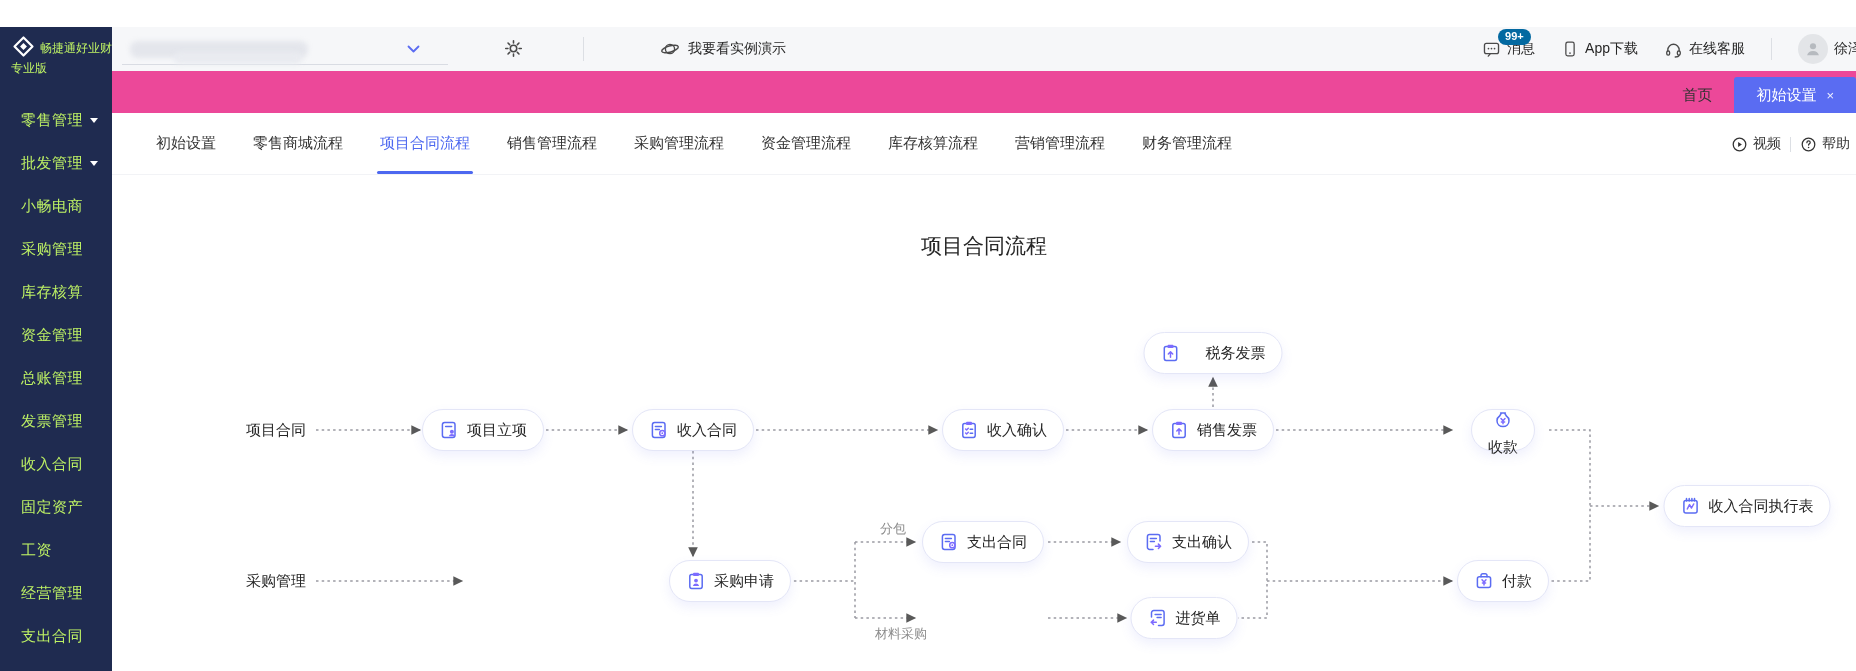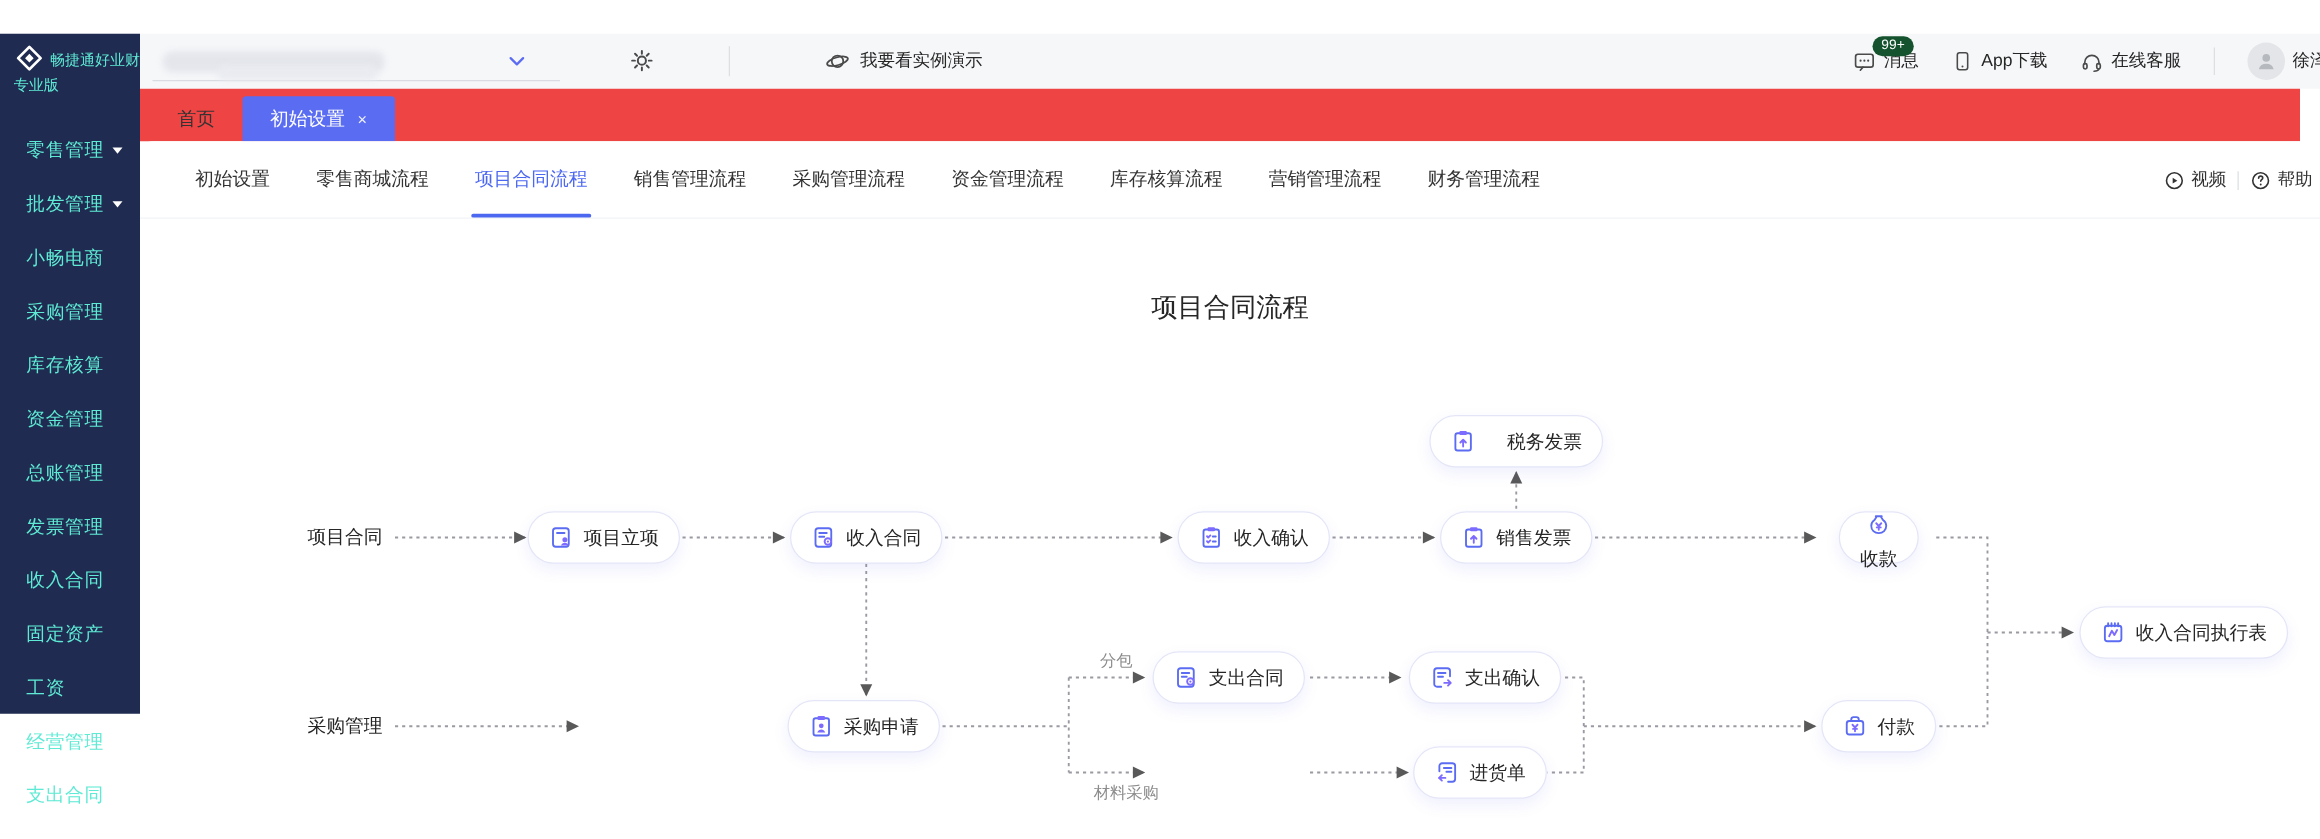--- a/index.html
+++ b/index.html
@@ -13,35 +13,35 @@
   .blur-blob { position:absolute; border-radius:8px; filter:blur(2.5px); }
   .blob1 { left:8px; top:8px; width:178px; height:17px; background:#e4e6ec; }
   .blob2 { left:52px; top:19px; width:128px; height:12px; background:#e9ebf0; }
   .chev { position:absolute; right:28px; top:12px; }
   .gear-wrap { position:absolute; left:503px; top:11px; }
   .hd-divider { position:absolute; left:583px; top:10px; width:1px; height:24px; background:#dcdfe4; }
   .demo-link { position:absolute; left:660px; top:0; height:44px; display:flex; align-items:center; gap:8px;
                font-size:14px; color:#262626; cursor:pointer; }
   .top-right { position:absolute; right:0; top:0; height:44px; display:flex; align-items:center; gap:26px; }
   .hd-item { display:flex; align-items:center; gap:6px; font-size:14px; color:#262626; cursor:pointer; position:relative; }
-  .badge { position:absolute; top:-11px; left:16px; background:#14532d; color:#fff; font-size:11px; font-weight:normal;
+  .badge { position:absolute; top:-11px; left:16px; background:#0369a1; color:#fff; font-size:11px; font-weight:bold;
            padding:1px 7px 2px; border-radius:10px; line-height:13px; }
   .vdiv { width:1px; height:22px; background:#dcdfe4; }
   .avatar { width:30px; height:30px; border-radius:50%; background:#e3e5e8; display:flex; align-items:center; justify-content:center; }
   .uname { font-size:14px; color:#262626; width:22px; overflow:hidden; white-space:nowrap; }
 
   
-  .tabstrip { position:absolute; left:112px; top:71px; right:16px; height:42px; background:#ef4444;
-              display:flex; align-items:flex-end; padding-left:8px; }
+  .tabstrip { position:absolute; left:112px; top:71px; right:0; height:42px; background:#ec4899;
+              display:flex; align-items:flex-end; padding-left:8px;justify-content:flex-end; }
   .wtab { height:36px; display:flex; align-items:center; padding:0 22px; font-size:15px; color:#333; cursor:pointer; gap:10px; }
   .wtab.active { background:#5a6cf2; color:#fff; border-radius:3px 3px 0 0; }
   .wtab .x { font-size:13px; opacity:.9; }
 
   
-  .sidebar { position:absolute; left:0; top:27px; width:112px; height:544px; background:#1f2b50; z-index:5; color:#5eead4; }
+  .sidebar { position:absolute; left:0; top:27px; width:112px; height:644px; background:#1f2b50; z-index:5; color:#bef264; }
   .logo-block { position:relative; height:52px; }
   .logo-ico { position:absolute; left:12px; top:8px; }
   .brand-name { position:absolute; left:40px; top:13px; font-size:12px; white-space:nowrap; }
   .brand-edition { position:absolute; left:11px; top:33px; font-size:12px; }
   .nav { margin-top:20px; }
   .nav-item { height:43px; display:flex; align-items:center; padding-left:21px; font-size:15px;
               font-weight:500; letter-spacing:.5px; cursor:pointer; white-space:nowrap; }
   .caret { width:0; height:0; border-left:4px solid transparent; border-right:4px solid transparent;
            border-top:5px solid #fff; margin-left:7px; }
 
@@ -349,21 +349,21 @@
       <div class="fnode" style="left: 1747px; top: 506px;">
         <span>
           <svg class="ic" width="20" height="20" viewBox="0 0 20 20" fill="none" stroke="#5b6cf2" stroke-width="1.5" stroke-linecap="round" stroke-linejoin="round">
             <rect x="3.4" y="4.6" width="13.2" height="12.4" rx="2"></rect>
             <path d="M6 2.6v2.4M8.7 2.6v2.4M11.4 2.6v2.4M14 2.6v2.4"></path>
             <path d="M6.8 13l2.2-4.4 2 3.4 2.2-4" stroke="#7d6bff"></path>
           </svg>
         </span>
         <span>收入合同执行表</span>
       </div>
-      <div class="fnode" style="left: 691px; top: 581px;">
+      <div class="fnode" style="left: 730px; top: 581px;">
         <span>
           <svg class="ic" width="20" height="20" viewBox="0 0 20 20" fill="none" stroke="#5b6cf2" stroke-width="1.5" stroke-linecap="round" stroke-linejoin="round">
             <rect x="3.8" y="3.6" width="12.4" height="13.8" rx="1.8"></rect>
             <rect x="7" y="1.8" width="6" height="3.2" rx="1" fill="#7d6bff" stroke="none"></rect>
             <circle cx="10" cy="9.6" r="1.9" fill="#7d6bff" stroke="none"></circle>
             <path d="M6.8 15c.6-1.7 1.8-2.5 3.2-2.5s2.6.8 3.2 2.5z" fill="#7d6bff" stroke="none"></path>
           </svg>
         </span>
         <span>采购申请</span>
       </div>

